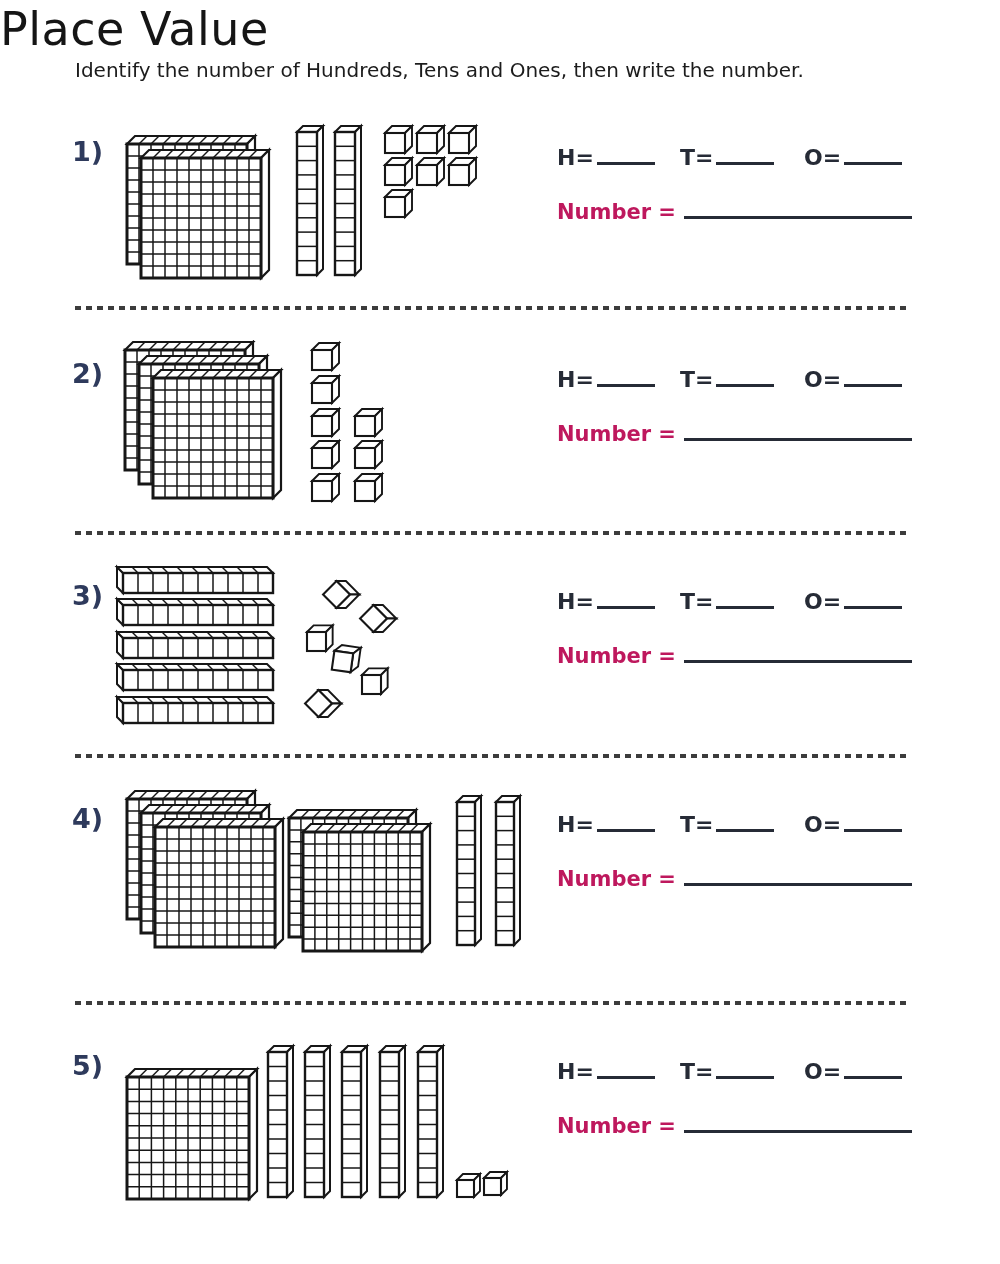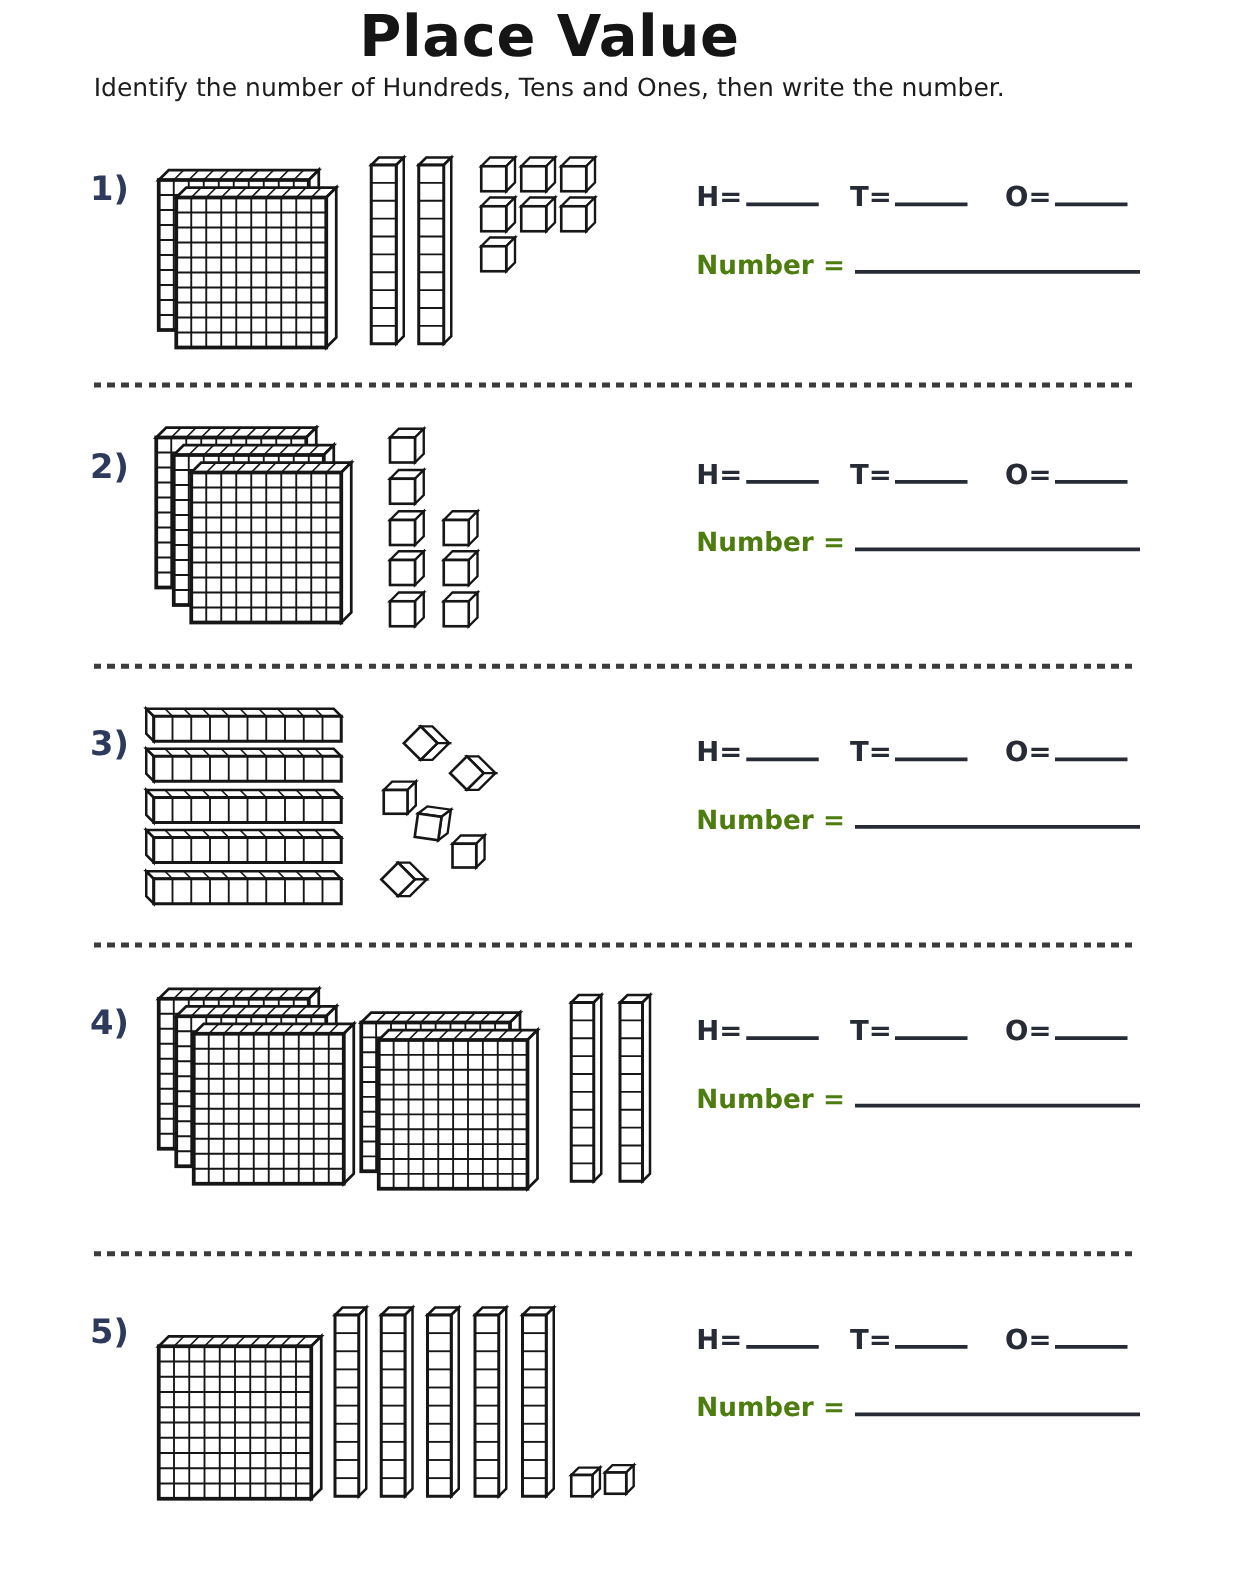--- a/index.html
+++ b/index.html
@@ -1,43 +1,43 @@
 <!DOCTYPE html>
 <html><head>
 <meta charset="utf-8">
 <style>
   html,body{margin:0;padding:0;}
   body{
     width:1000px;height:1264px;background:#ffffff;position:relative;overflow:hidden;
     font-family:"DejaVu Sans","Liberation Sans",sans-serif;
   }
   .page-title{
-    position:absolute;top:2px;left:0;width:879px;margin:0;text-align:center;
-    font-size:46px;font-weight:bold;color:#151515;letter-spacing:0.5px;
+    position:absolute;top:2px;left:0;width:879px;margin:0;text-align:left;
+    font-size:46px;font-weight:normal;color:#151515;letter-spacing:0.5px;
   }
   .instruction{
     position:absolute;top:58px;left:75px;margin:0;
     font-size:20px;font-weight:normal;color:#1c1c1c;
   }
   .problem{position:absolute;left:0;width:1000px;height:192px;}
   .plabel{
     position:absolute;left:72px;top:18px;
     font-size:27px;font-weight:bold;color:#2e3a5c;
   }
   .blocks-svg{position:absolute;left:60px;top:0;}
   .hto{position:absolute;top:24px;left:0;width:1000px;height:30px;}
   .hto-group{position:absolute;top:0;white-space:nowrap;}
   .hto-group.h{left:557px;} .hto-group.t{left:680px;} .hto-group.o{left:804px;}
   .ans-label{font-size:22px;font-weight:bold;color:#262b36;}
   .blank{
     display:inline-block;height:20px;border-bottom:3px solid #262b36;
     width:58px;margin-left:3px;vertical-align:baseline;
   }
   .numline{position:absolute;top:78px;left:557px;white-space:nowrap;}
-  .num-label{font-size:21px;font-weight:bold;color:#4d7c0f;}
+  .num-label{font-size:21px;font-weight:bold;color:#be185d;}
   .blank.long{width:228px;margin-left:8px;}
   .sep{
     position:absolute;left:75px;width:833px;height:4px;
     background:repeating-linear-gradient(90deg,#3c3c3c 0 6px,transparent 6px 11px);
   }
 </style>
 </head>
 <body>
 
 <h1 class="page-title">Place Value</h1>

